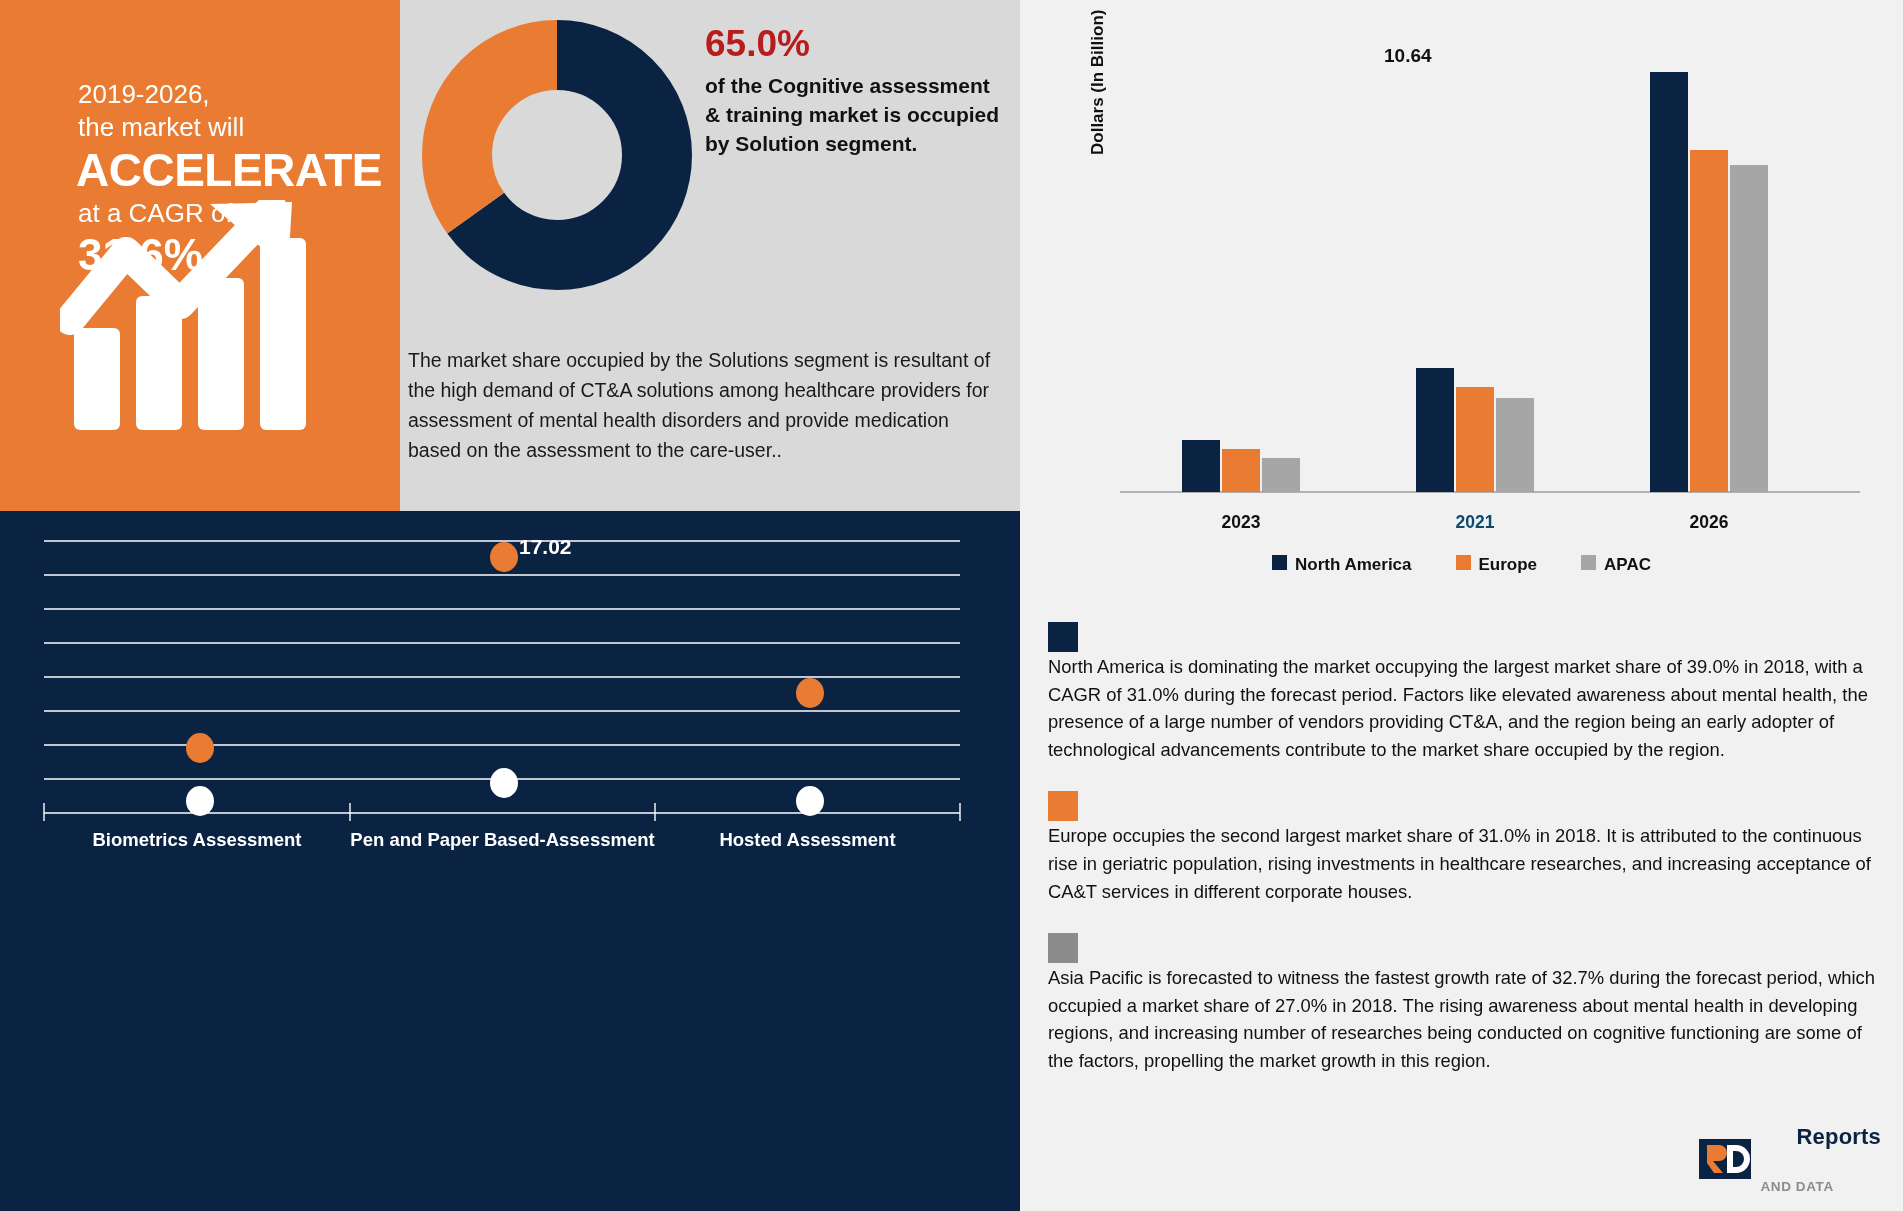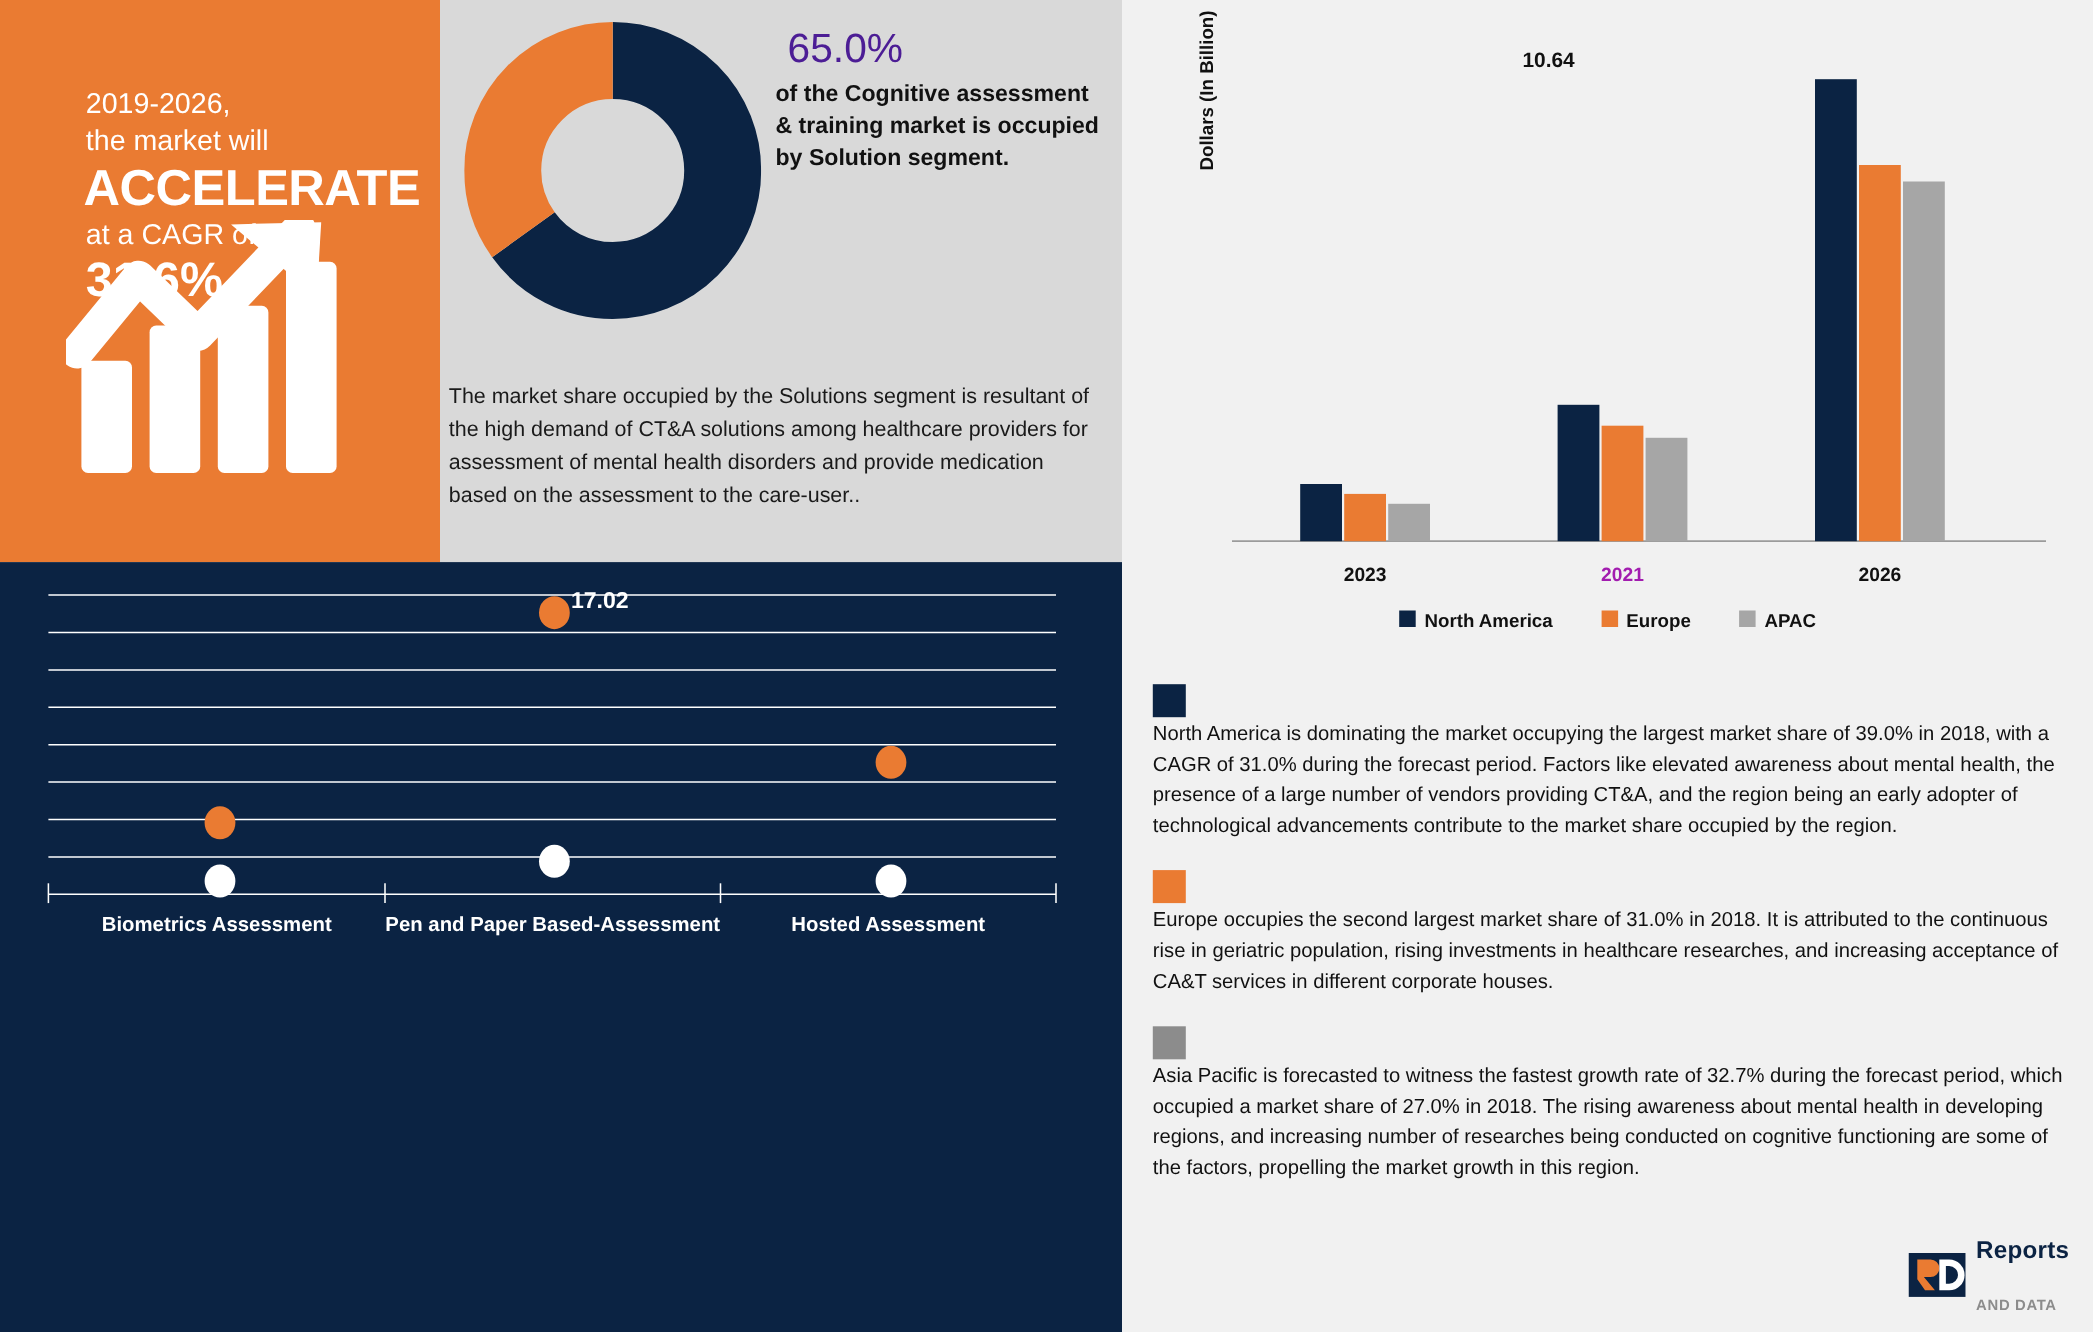--- a/index.html
+++ b/index.html
@@ -24,21 +24,21 @@
   .acc-cagr { font-size: 44px; font-weight: 700; line-height: 1.1; margin-top: 1px; }
   .growth-icon { position: absolute; left: 60px; top: 200px; width: 280px; height: 230px; }
 
   
   .panel-donut {
     position: absolute; left: 400px; top: 0; width: 620px; height: 511px;
     background: #d9d9d9;
   }
   .donut-wrap { position: absolute; left: 22px; top: 20px; width: 270px; height: 270px; }
   .donut-stat { position: absolute; left: 305px; top: 22px; width: 300px; }
-  .donut-pct { font-size: 37px; font-weight: 400; color: #4c1d95; line-height: 1.2; margin-left: 11px; }
+  .donut-pct { font-size: 37px; font-weight: 700; color: #b91c1c; line-height: 1.2; }
   .donut-sub { font-size: 21px; font-weight: 700; color: #111111; line-height: 1.38; margin-top: 6px; }
   .donut-para {
     position: absolute; left: 8px; top: 345px; width: 588px;
     font-size: 19.5px; line-height: 1.54; color: #1a1a1a;
   }
 
   
   .panel-dot {
     position: absolute; left: 0; top: 511px; width: 1020px; height: 700px;
     background: #0b2343; color: #ffffff;
@@ -71,21 +71,21 @@
     background: #f1f1f1;
   }
   .note { display: flex; gap: 1px; margin: 0 28px 24px 28px; flex-direction: column; }
   .note-sq { width: 30px; height: 30px; flex: 0 0 30px; margin-top: 4px; }
   .note-txt { font-size: 18.4px; line-height: 1.5; color: #111; text-align: left; }
   .notes-inner { padding-top: 18px; }
 
   .logo { position: absolute; right: 22px; bottom: 18px; display: flex; align-items: center; gap: 9px; }
   .logo-mark { width: 52px; height: 40px; position: relative; }
   .logo-text { line-height: 1.0; }
-  .logo-t1 { font-size: 22px; font-weight: 700; color: #0b2343; letter-spacing: 0.2px;}
+  .logo-t1 { font-size: 22px; font-weight: 700; color: #0b2343; letter-spacing: 0.2px; margin-left: 36px;}
   .logo-t2 { font-size: 13.5px; font-weight: 700; color: #8c8c8c; letter-spacing: 0.6px; margin-top: 32px; }
 </style>
 </head>
 <body>
 
 <div class="page">
 
   <div class="panel-accelerate">
     <div class="acc-text">
       <div class="acc-line1">2019-2026,</div>
@@ -175,21 +175,21 @@
       <rect x="336" y="347" width="38" height="105" fill="#ea7b32"></rect>
       <rect x="376" y="358" width="38" height="94" fill="#a6a6a6"></rect>
 
       <rect x="530" y="32" width="38" height="420" fill="#0b2343"></rect>
       <rect x="570" y="110" width="38" height="342" fill="#ea7b32"></rect>
       <rect x="610" y="125" width="38" height="327" fill="#a6a6a6"></rect>
     </svg>
 
     <div style="position:absolute; top:512px; left:100px; width:740px; height:28px;">
       <div style="position:absolute; left:60px; width:122px; text-align:center; font-size:17.5px; font-weight:700; color:#111;">2023</div>
-      <div style="position:absolute; left:294px; width:122px; text-align:center; font-size:17.5px; font-weight:700; color:#a21caf;">2021</div>
+      <div style="position:absolute; left:294px; width:122px; text-align:center; font-size:17.5px; font-weight:700; color:#0c4a6e;">2021</div>
       <div style="position:absolute; left:528px; width:122px; text-align:center; font-size:17.5px; font-weight:700; color:#111;">2026</div>
     </div>
 
     <div class="bar-legend">
       <span class="li">
         <span class="lg-sq" style="background:#0b2343;"></span>
         <span>North America</span>
       </span>
       <span class="li">
         <span class="lg-sq" style="background:#ea7b32;"></span>

